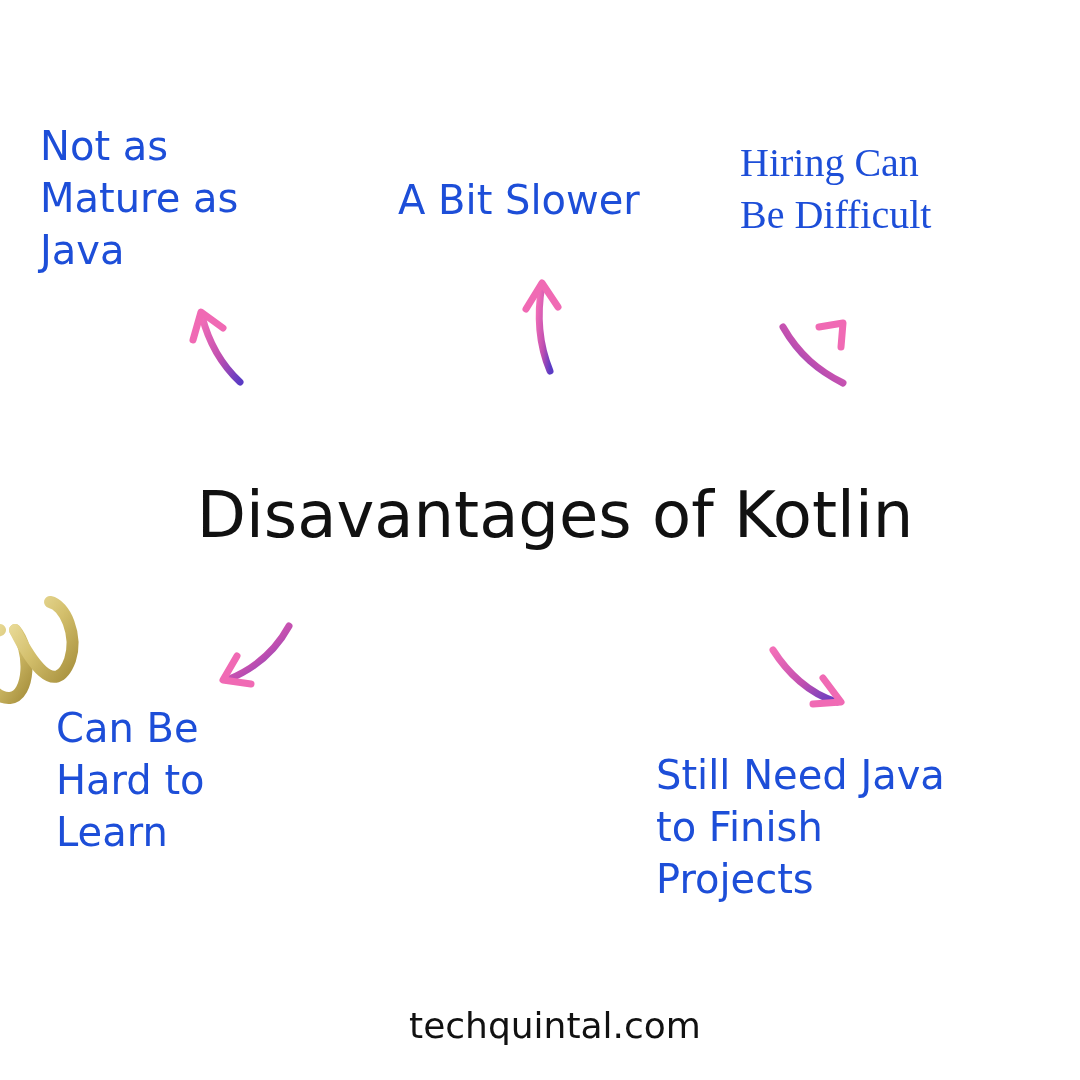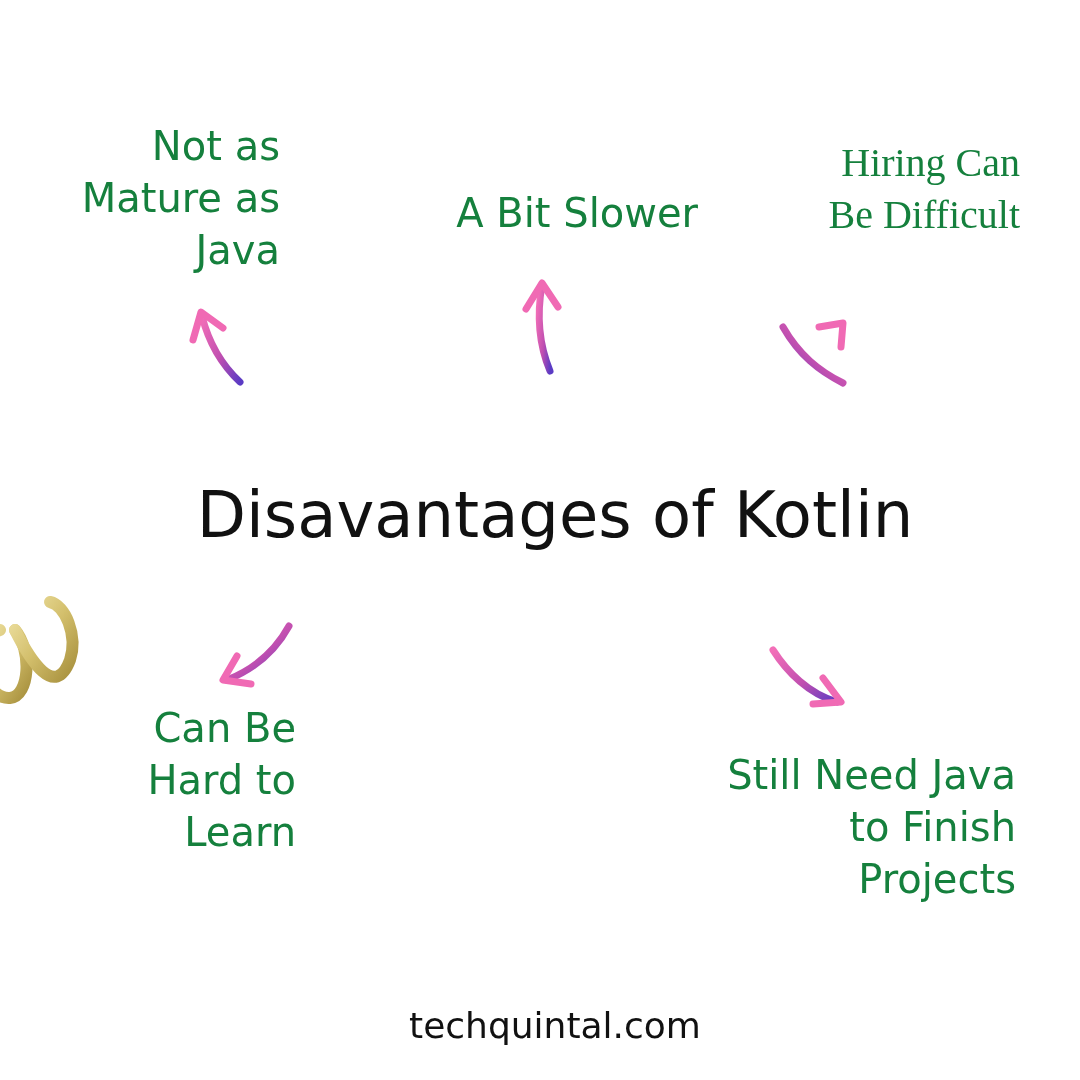--- a/index.html
+++ b/index.html
@@ -1,18 +1,18 @@
 <!DOCTYPE html>
 <html><head>
 <meta charset="utf-8">
 <style>
   html, body { margin:0; padding:0; }
   body { width:1080px; height:1080px; background:#ffffff; position:relative; overflow:hidden;
          font-family:"DejaVu Sans", sans-serif; color:#222; }
-  .label { position:absolute; text-align:right; font-size:40px; line-height:52px; color:#15803d; white-space:pre-line; }
+  .label { position:absolute; text-align:left; font-size:40px; line-height:52px; color:#1d4ed8; white-space:pre-line; }
   .title { position:absolute; left:0; width:1110px; top:478px; text-align:center; font-size:64px; color:#111; letter-spacing:0px; }
   .footer { position:absolute; left:0; width:1110px; top:1005px; text-align:center; font-size:36px; color:#111; }
   svg.arrow { position:absolute; overflow:visible; }
   .coil { position:absolute; left:-30px; top:590px; }
 </style>
 </head>
 <body>
 
 <svg width="0" height="0" style="position:absolute">
   <defs>
@@ -25,21 +25,21 @@
       <stop offset="0" stop-color="#efe2a4"></stop>
       <stop offset="0.5" stop-color="#d3bf6c"></stop>
       <stop offset="1" stop-color="#a8913e"></stop>
     </linearGradient>
   </defs>
 </svg>
 
 <div class="label" style="left:40px; width:240px; top:120px;">Not as
 Mature as
 Java</div>
-<div class="label" style="left:398px; width:300px; top:187px;">A Bit Slower</div>
+<div class="label" style="left:398px; width:300px; top:174px;">A Bit Slower</div>
 <div class="label" style="left:740px; width:280px; top:137px;font-family:Liberation Serif, serif;">Hiring Can
 Be Difficult</div>
 <div class="label" style="left:56px; width:240px; top:702px;">Can Be
 Hard to
 Learn</div>
 <div class="label" style="left:656px; width:360px; top:749px;">Still Need Java
 to Finish
 Projects</div>
 
 <div class="title">Disavantages of Kotlin</div>

